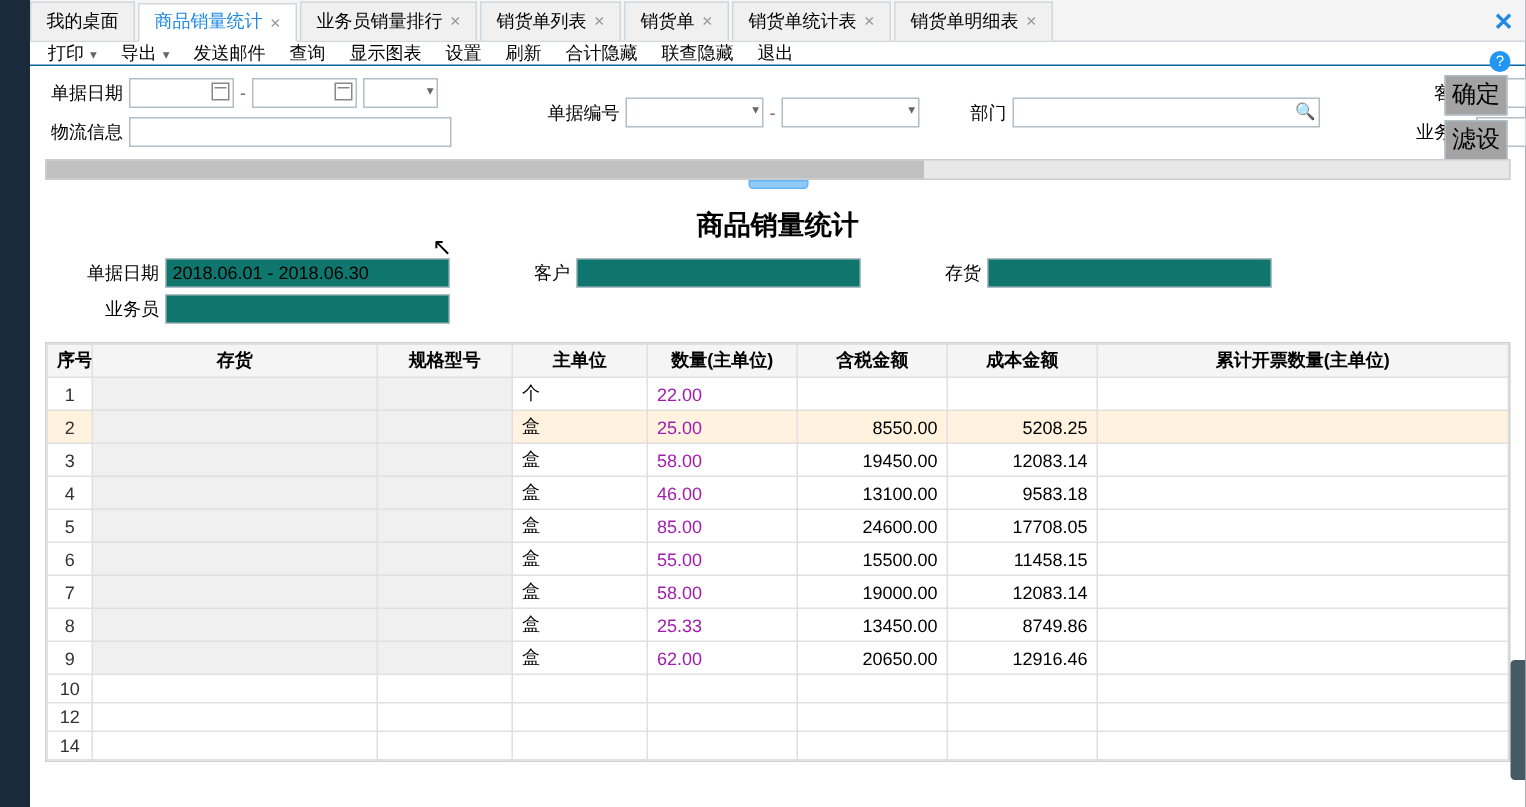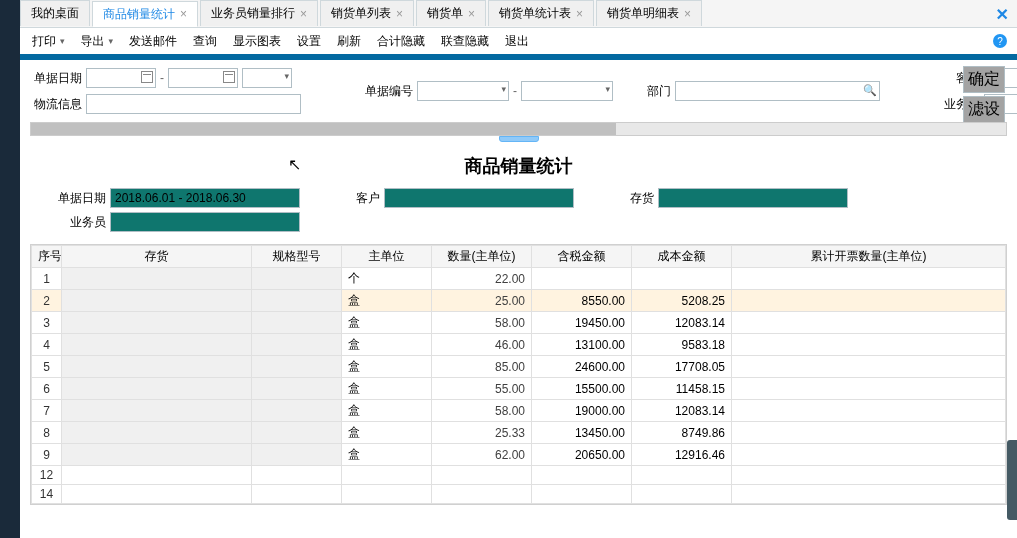--- a/index.html
+++ b/index.html
@@ -1,23 +1,23 @@
 <!DOCTYPE html>
 <html><head>
 <meta charset="utf-8">
 <style>
 * { box-sizing: border-box; margin: 0; padding: 0; }
 body { font-family: "Microsoft YaHei", Arial, sans-serif; font-size: 12px; background: #1a2a3a; width: 1017px; height: 538px; overflow: hidden; position: relative; }
 .app { position: absolute; left: 20px; top: 0; right: 0; bottom: 0; background: #fff; }
-.tabs { height: 28px; background: #f5f5f5; border-bottom: 1px solid #cfd8dc; display: flex; align-items: flex-start; position: relative; }
+.tabs { height: 28px; background: #f5f5f5; border-bottom: 1px solid #cfd8dc; display: flex; align-items: center; position: relative; }
 .tab { padding: 5px 10px; border: 1px solid #cfd8dc; border-bottom: none; background: #f0f0f0; margin-right: 2px; font-size: 12px; display: flex; align-items: center; gap: 5px; height: 26px; }
 .tab.active { background: #fff; color: #1e88e5; border-bottom: 1px solid #fff; position: relative; top: 1px; }
 .tab .close { color: #999; cursor: pointer; }
 .close-all { position: absolute; right: 8px; top: 5px; color: #1e88e5; font-size: 16px; font-weight: bold; cursor: pointer; }
-.toolbar { height: 32px; border-bottom: 6px solid #0369a1; display: flex; align-items: center; padding: 0 6px; gap: 4px; position: relative; }
+.toolbar { height: 16px; border-bottom: 1px solid #0369a1; display: flex; align-items: center; padding: 0 6px; gap: 4px; position: relative; }
 .toolbar .tb { padding: 2px 6px; cursor: pointer; display: flex; align-items: center; gap: 2px; }
 .toolbar .drop::after { content: "▾"; font-size: 9px; color: #666; margin-left: 2px; }
 .toolbar .help { position: absolute; right: 10px; top: 6px; width: 14px; height: 14px; border-radius: 50%; background: #2196f3; color: #fff; font-size: 10px; display: flex; align-items: center; justify-content: center; cursor: pointer; }
 .filter-bar { padding: 8px 10px; display: flex; align-items: center; gap: 8px; flex-wrap: wrap; position: relative; }
 .filter-group { display: flex; align-items: center; gap: 4px; }
 .filter-group label { width: 52px; text-align: right; }
 .filter-group input[type=text] { border: 1px solid #b0bec5; height: 20px; padding: 0 4px; font-size: 12px; }
 .filter-group .picker { width: 70px; }
 .filter-group .combo { width: 70px; }
 .filter-group .combo-lg { width: 92px; }
@@ -33,24 +33,24 @@
 .splitter .handle { width: 40px; height: 6px; background: #90caf9; border: 1px solid #64b5f6; border-radius: 0 0 3px 3px; }
 .report { padding: 4px 10px; }
 .report-title { text-align: center; font-size: 18px; font-weight: bold; padding: 6px 0; }
 .report-filters { display: flex; gap: 40px; padding: 4px 20px; flex-wrap: wrap; }
 .report-filters .rf { display: flex; align-items: center; gap: 4px; }
 .report-filters .rf label { text-align: right; }
 .report-filters .rf input { border: 1px solid #b0bec5; background: #0f766e; height: 20px; padding: 0 4px; font-size: 12px; width: 190px; }
 .grid { margin: 4px 10px 0 10px; border: 1px solid #d0d0d0; }
 .grid table { width: 100%; border-collapse: collapse; table-layout: fixed; }
 .grid th, .grid td { border: 1px solid #e0e0e0; padding: 2px 6px; height: 19px; font-size: 12px; overflow: hidden; white-space: nowrap; }
-.grid th { background: #f5f5f5; font-weight: normal; text-align: center; }
+.grid th { background: #f5f5f5; font-weight: bold; text-align: center; }
 .grid td.num { text-align: right; }
 .grid td.idx { text-align: center; color: #333; }
-.grid td.qty { text-align: right; color: #404040; }
+.grid td.qty { text-align: left; color: #a21caf; }
 .grid tbody tr.hl td { background: #fff3e0; }
 .grid tbody tr td.redact { background: #f0f0f0; }
 .cursor { position: absolute; pointer-events: none; font-size: 16px; color: #000; }
 .side-handle { position: absolute; right: 0; top: 440px; width: 10px; height: 80px; background: #455a64; border-radius: 3px 0 0 3px; }
 .cal-icon { display:inline-block; width:12px; height:12px; border:1px solid #888; position:relative; vertical-align:middle; }
 .cal-icon::before { content:""; position:absolute; top:2px; left:1px; right:1px; height:1px; background:#888; }
 .dd-icon::after { content:"▾"; font-size:9px; color:#666; position:absolute; right:3px; top:3px; }
 .input-wrap { position: relative; display: inline-block; }
 </style>
 </head>
@@ -290,20 +290,30 @@
             <td class="idx">9</td>
             <td class="redact"></td>
             <td class="redact"></td>
             <td>盒</td>
             <td class="qty">62.00</td>
             <td class="num">20650.00</td>
             <td class="num">12916.46</td>
             <td class="num"></td>
           </tr>
           <tr>
+            <td class="idx">10</td>
+            <td></td>
+            <td></td>
+            <td></td>
+            <td class="qty"></td>
+            <td class="num"></td>
+            <td class="num"></td>
+            <td class="num"></td>
+          </tr>
+          <tr>
             <td class="idx">12</td>
             <td></td>
             <td></td>
             <td></td>
             <td class="qty"></td>
             <td class="num"></td>
             <td class="num"></td>
             <td class="num"></td>
           </tr>
           <tr>

